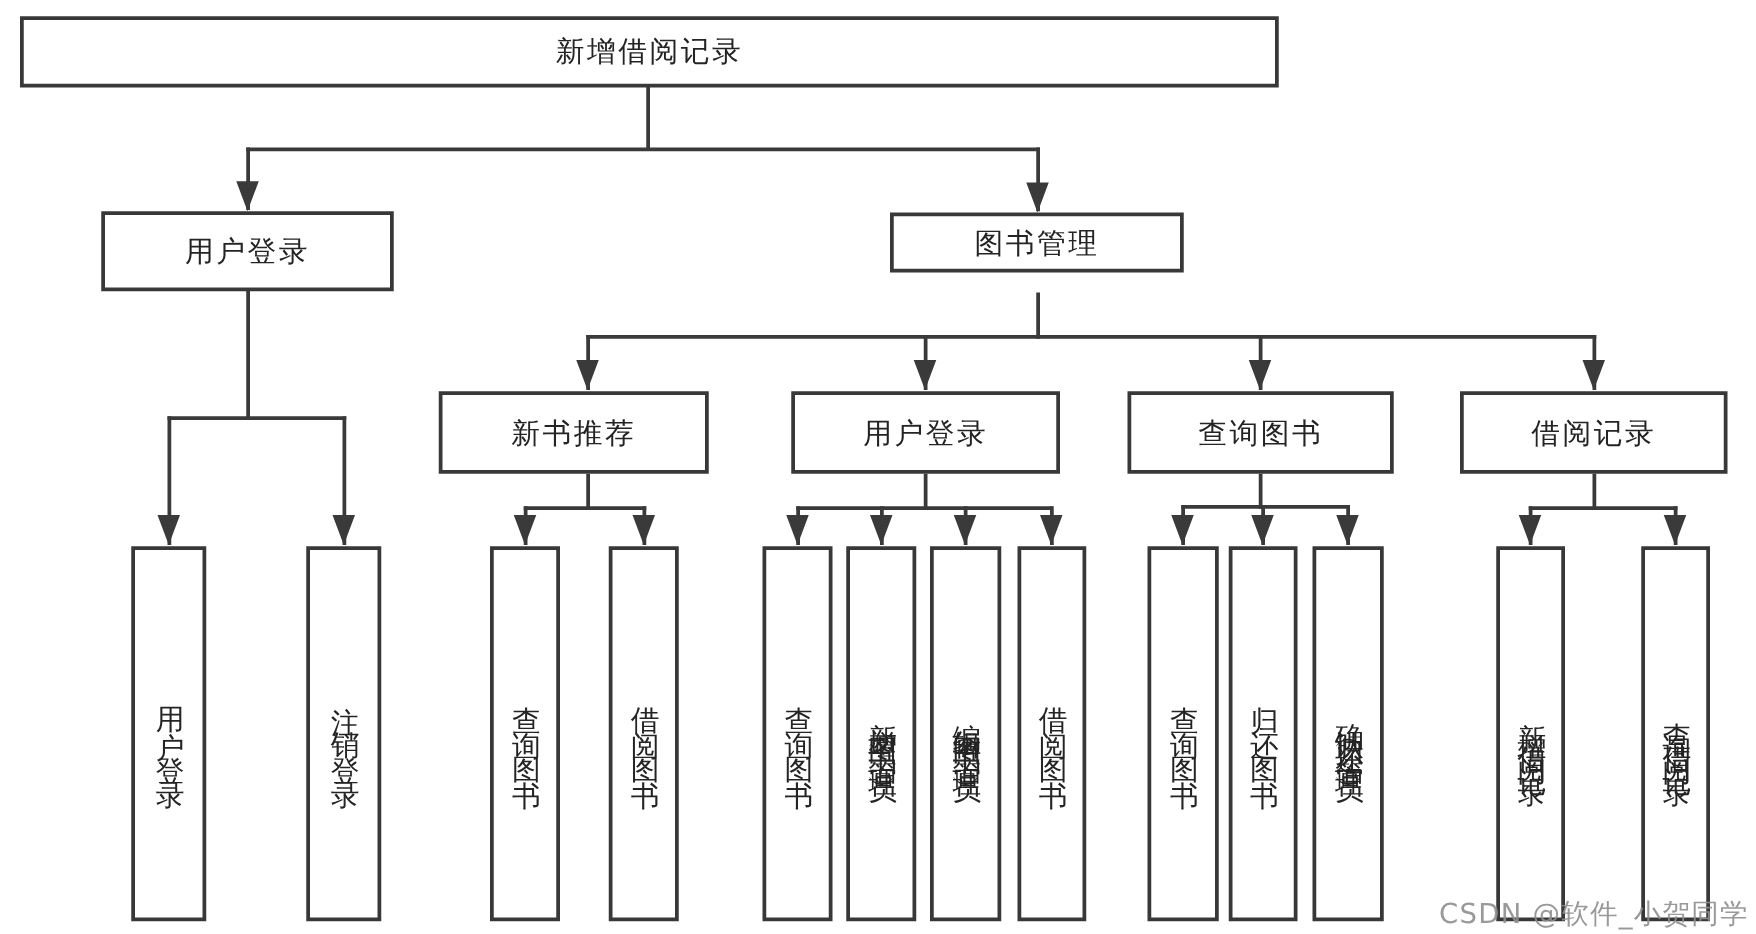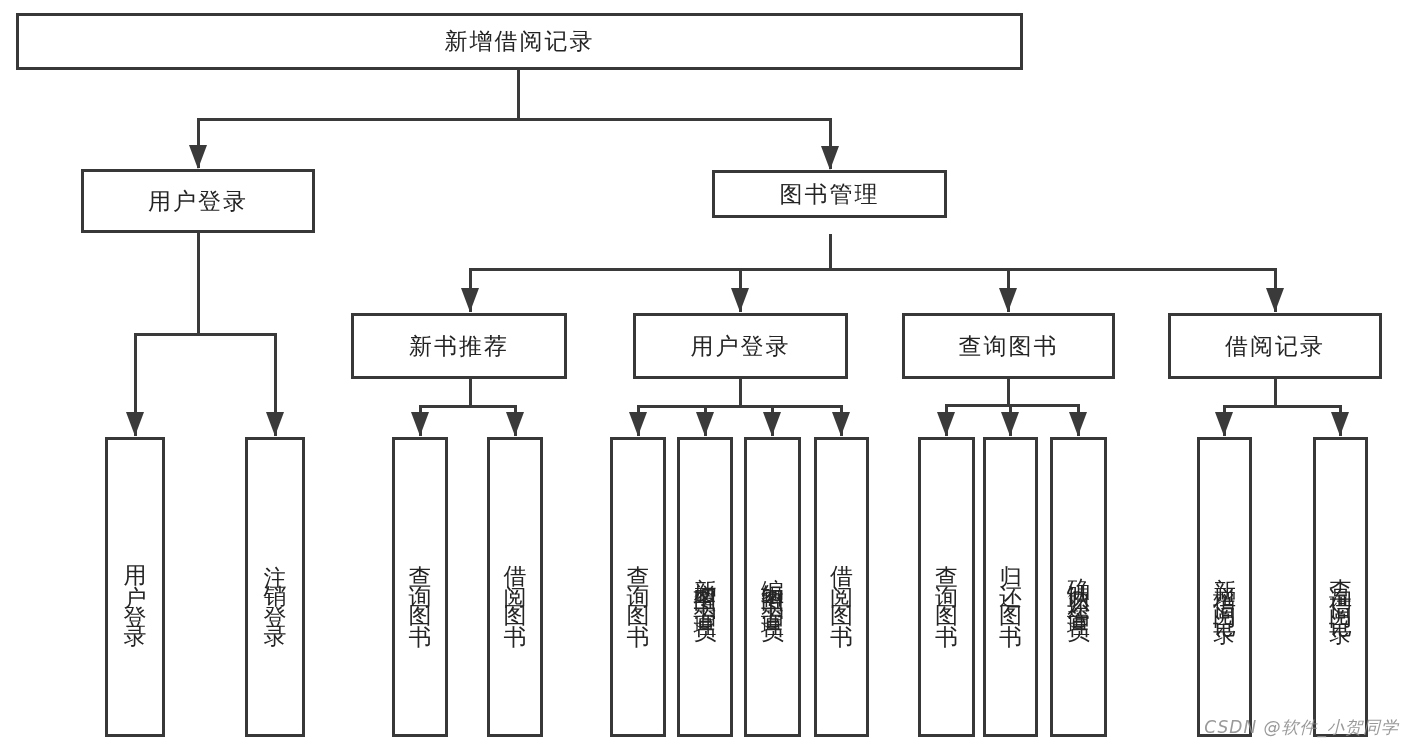--- a/index.html
+++ b/index.html
@@ -33,26 +33,25 @@
   .hline{position:absolute;height:3px;background:#3a3a3a;}
   .ah{
     position:absolute;width:0;height:0;
     border-left:9px solid transparent;
     border-right:9px solid transparent;
     border-top:24px solid #3a3a3a;
   }
   .watermark{
     position:absolute;
     right:6px;top:716px;
-    font-size:17px;
+    font-size:22px;
     color:#8f8f8f;
     opacity:.9;
     letter-spacing:1px;
     white-space:nowrap;
-    font-style:italic;
   }
 </style>
 </head>
 <body>
 
 <div id="canvas">
 
   <div class="node" style="left:16px;top:13px;width:1007px;height:57px">
     <span>新增借阅记录</span>
   </div>

